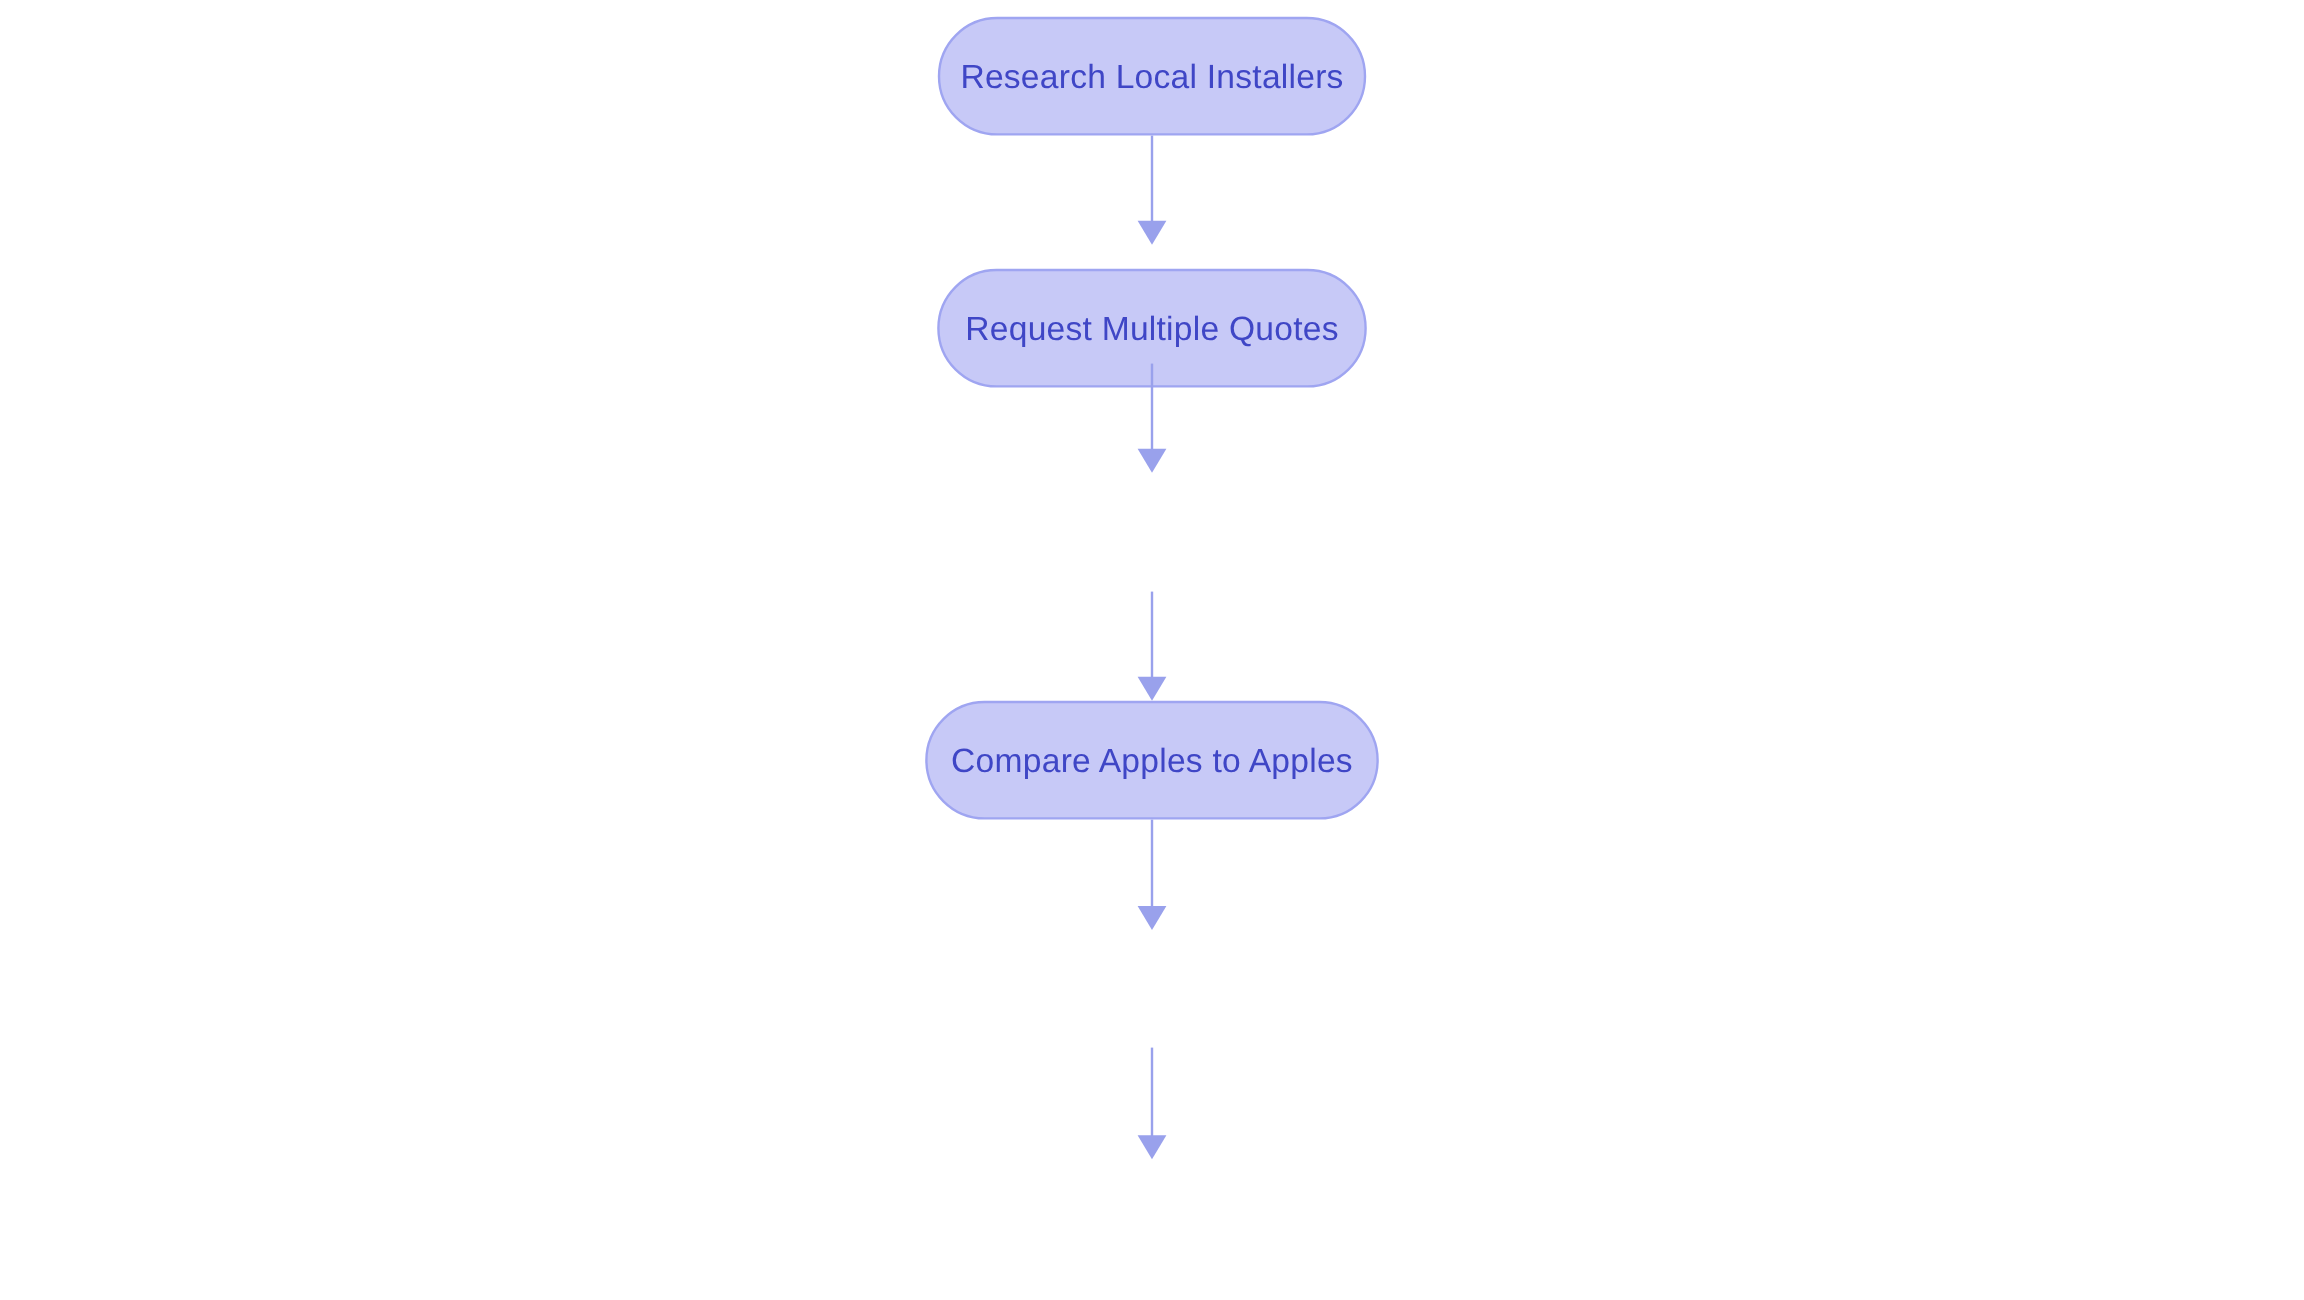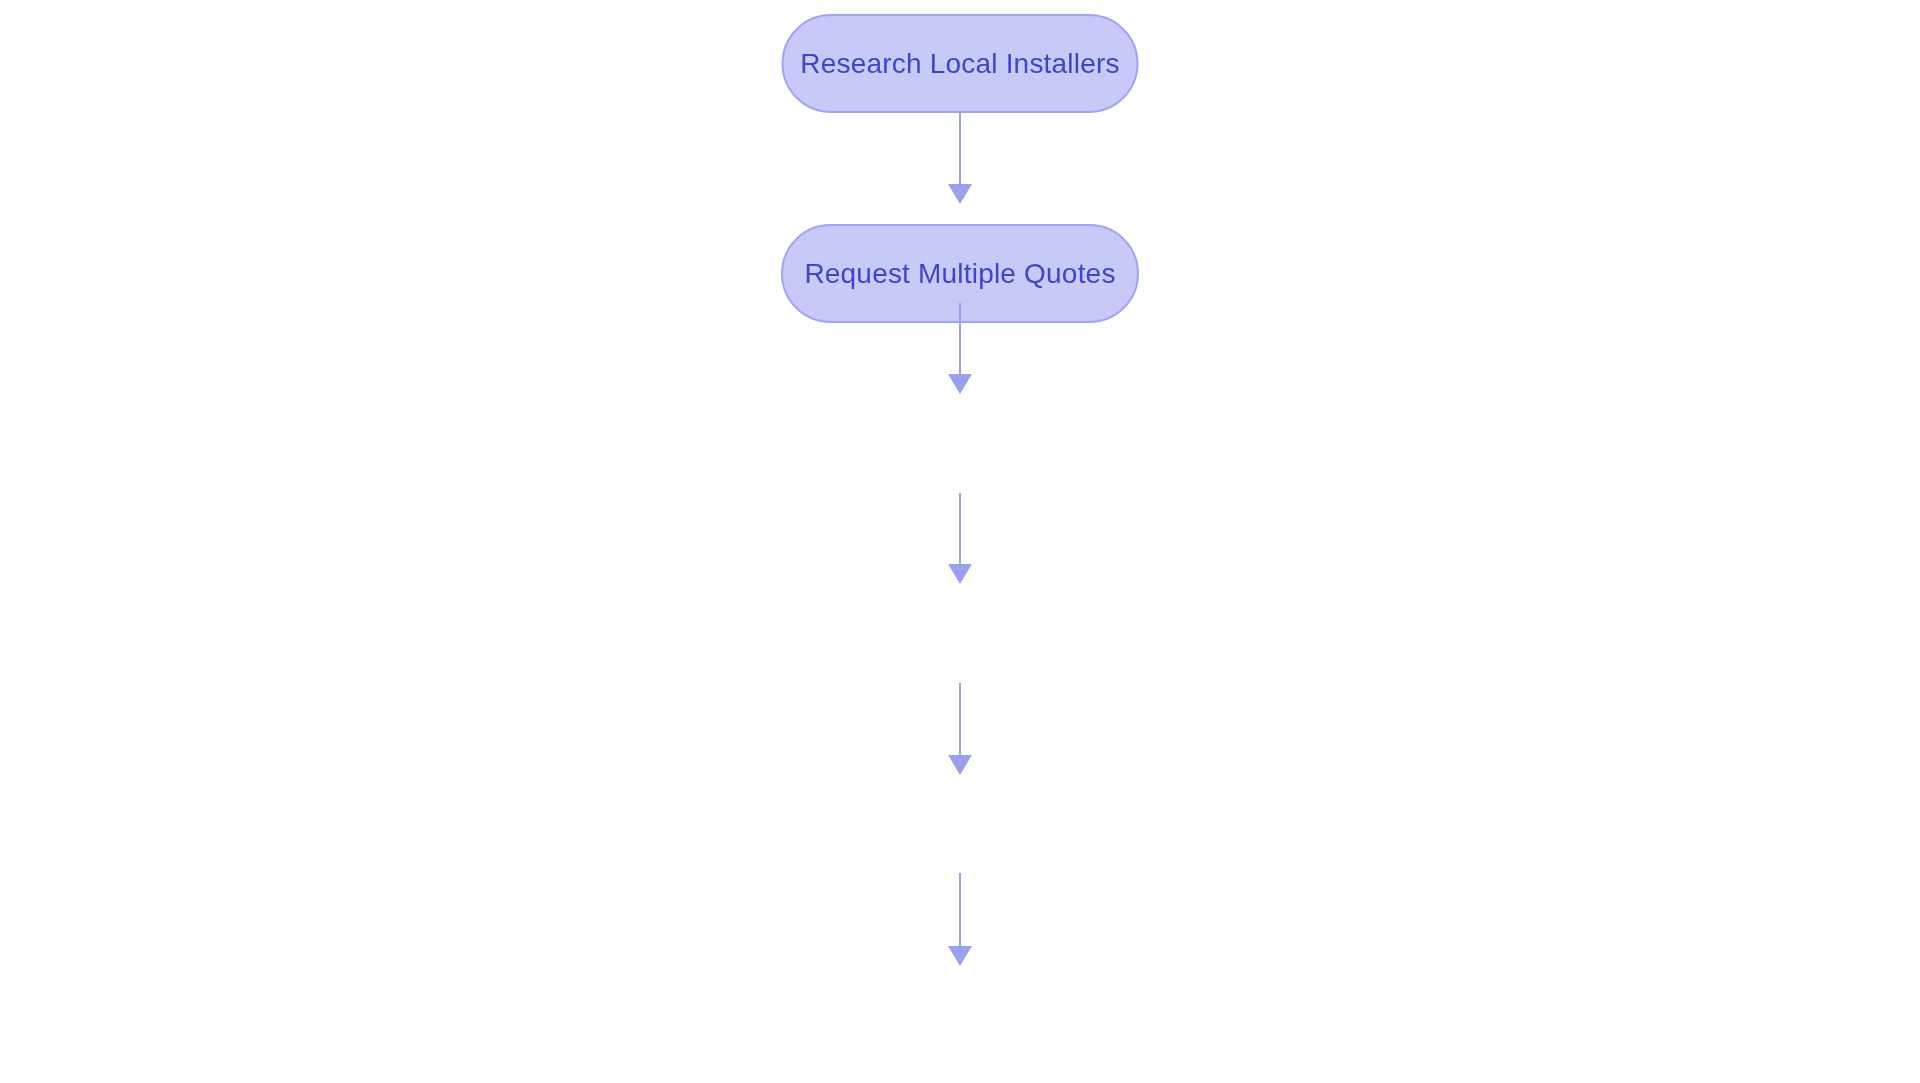--- a/index.html
+++ b/index.html
@@ -91,20 +91,23 @@
     <div class="arrow-line"></div>
     <div class="arrow-head"></div>
   </div>
 
 
   <div class="arrow a3">
     <div class="arrow-line"></div>
     <div class="arrow-head"></div>
   </div>
 
+  <div class="node n4">
+    <span class="node-label">Compare Apples to Apples</span>
+  </div>
 
   <div class="arrow a4">
     <div class="arrow-line"></div>
     <div class="arrow-head"></div>
   </div>
 
 
   <div class="arrow a5">
     <div class="arrow-line"></div>
     <div class="arrow-head"></div>

